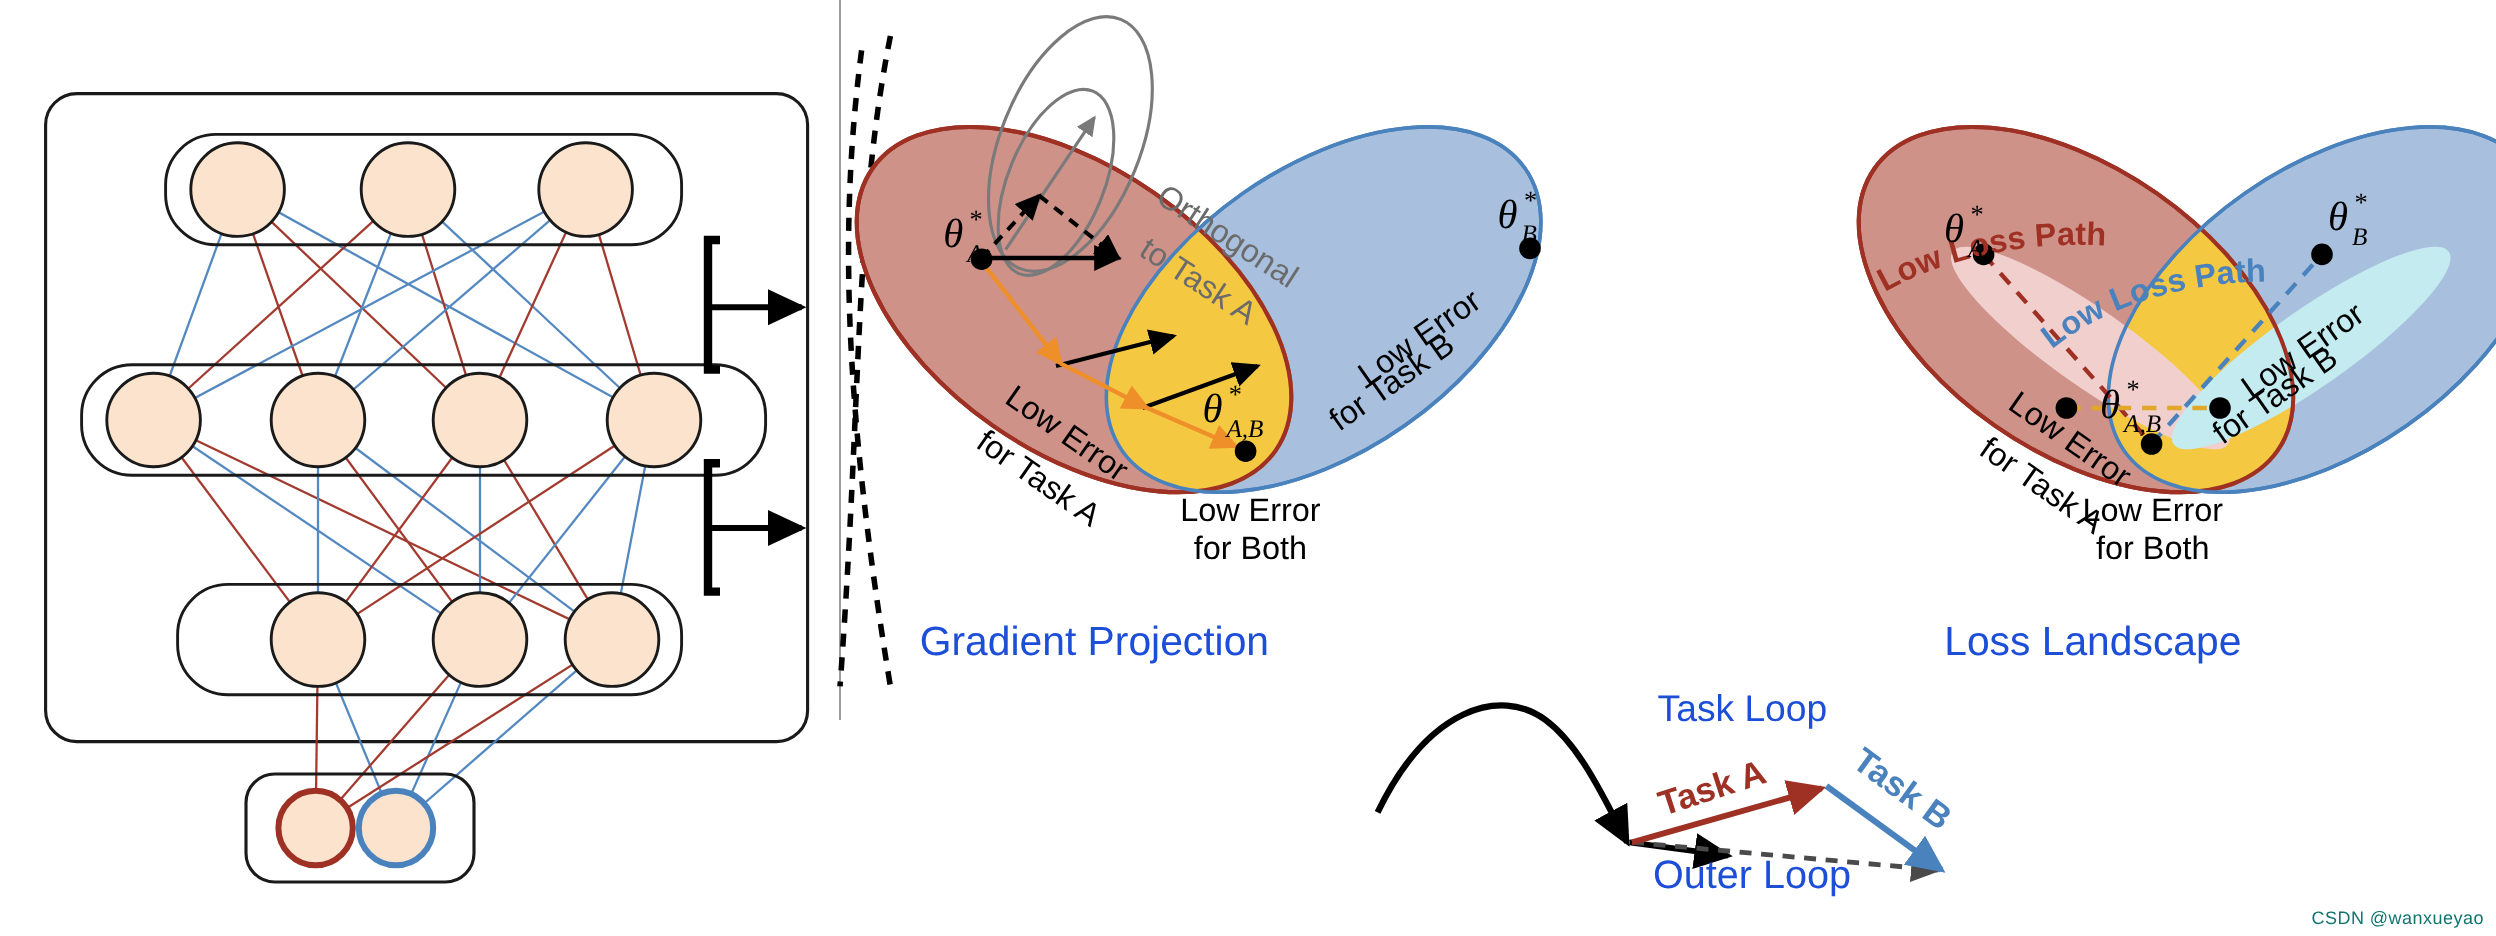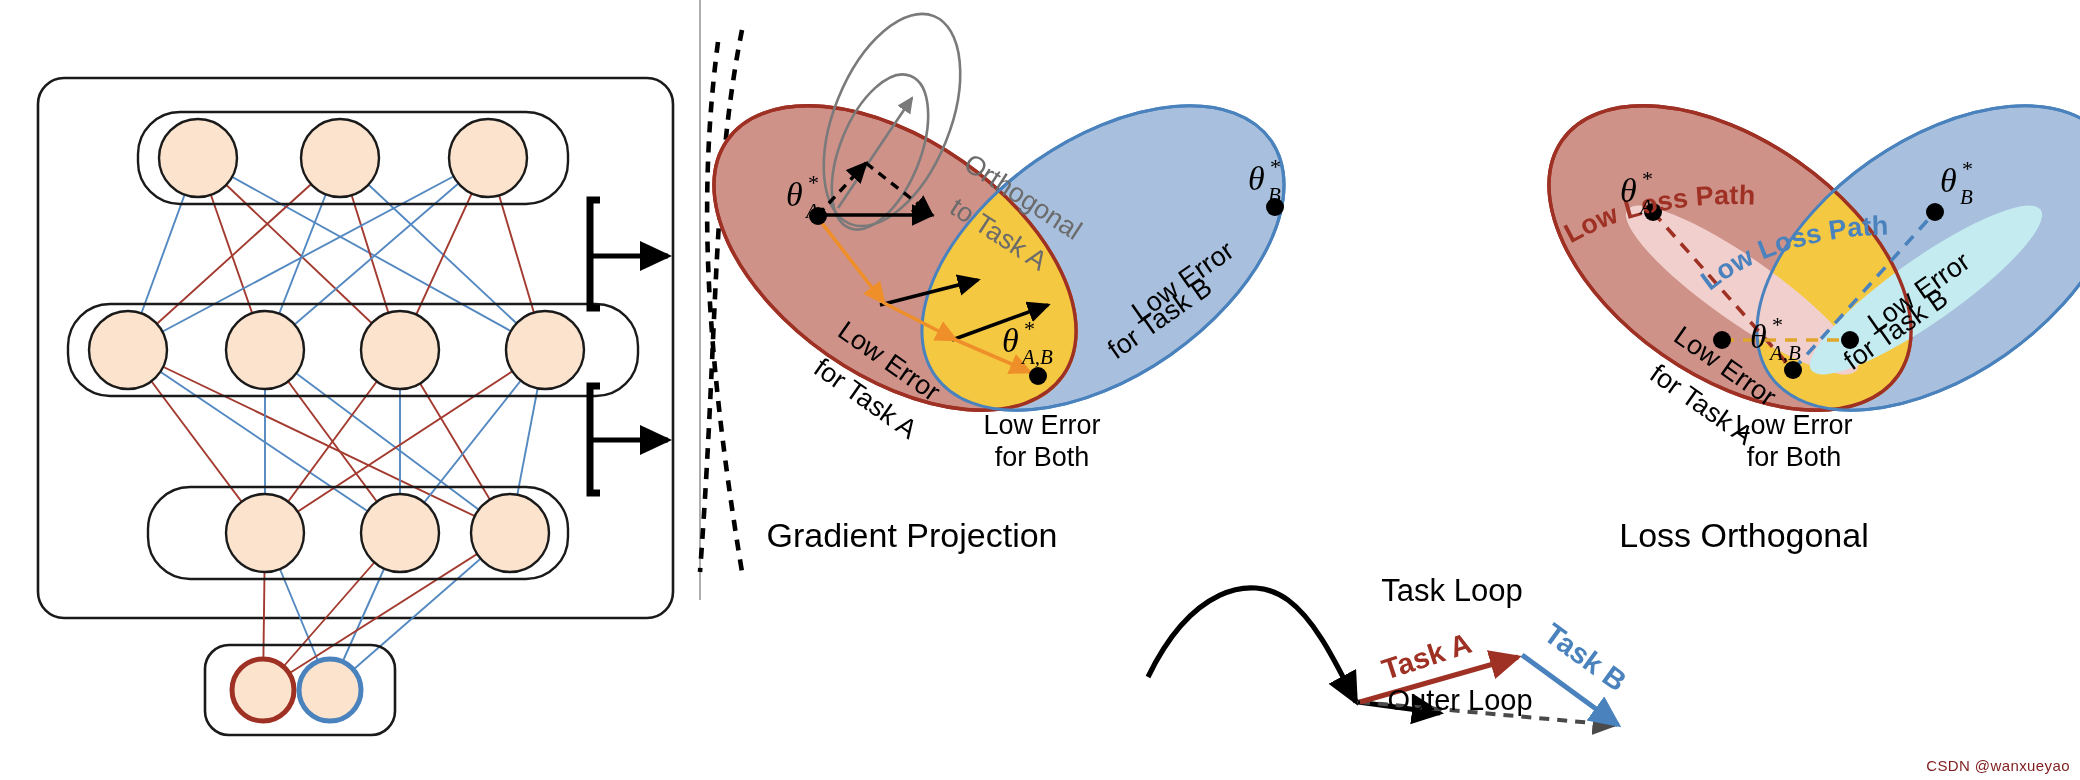--- a/index.html
+++ b/index.html
@@ -18,21 +18,21 @@
   #canvas {
     position: absolute;
     left: 0;
     top: 0;
     width: 2080px;
     height: 780px;
   }
   .cap {
     position: absolute;
     font-family: "Liberation Sans", sans-serif;
-    color: #000000;
+    color: #1d4ed8;
     white-space: nowrap;
   }
   #cap-gradient-projection {
     left: 912px;
     top: 516px;
     transform: translateX(-50%);
     font-size: 34px;
   }
   #cap-loss-landscape {
     left: 1744px;
@@ -47,30 +47,30 @@
     font-size: 34px;
   }
   #cap-inner-loop {
     left: 1452px;
     top: 573px;
     transform: translateX(-50%);
     font-size: 31px;
   }
   #cap-outer-loop {
     left: 1460px;
-    top: 684px;
-    transform: translateX(-50%);
-    font-size: 29px;
+    top: 710px;
+    transform: translateX(-50%);
+    font-size: 33px;
   }
   #watermark {
     position: absolute;
     right: 10px;
     bottom: 6px;
     font-size: 15px;
-    color: #7f1d1d;
+    color: #0f766e;
     font-family: "Liberation Sans", sans-serif;
     letter-spacing: .4px;
   }
 </style>
 </head>
 <body>
 
 <div id="root">
 
   <svg id="canvas" viewBox="0 0 2080 780">
@@ -330,18 +330,18 @@
       <text x="1940" y="192" font-size="34" font-style="italic">θ</text>
       <text x="1962" y="176" font-size="22">*</text>
       <text x="1960" y="204" font-size="21" font-style="italic">B</text>
     </g>
 
     <text fill="#9e3024" font-family="Liberation Sans, sans-serif" font-size="29" font-weight="600" transform="translate(1386,680) rotate(-18)">Task A</text>
     <text fill="#4a82bd" font-family="Liberation Sans, sans-serif" font-size="29" font-weight="600" transform="translate(1542,638) rotate(36)">Task B</text>
   </svg>
 
   <div class="cap" id="cap-gradient-projection">Gradient Projection</div>
-  <div class="cap" id="cap-loss-landscape">Loss Orthogonal</div>
+  <div class="cap" id="cap-loss-landscape">Loss Landscape</div>
   <div class="cap" id="cap-inner-loop">Task Loop</div>
   <div class="cap" id="cap-outer-loop">Outer Loop</div>
 
   <div id="watermark">CSDN @wanxueyao</div>
 </div>
 
 </body></html>

